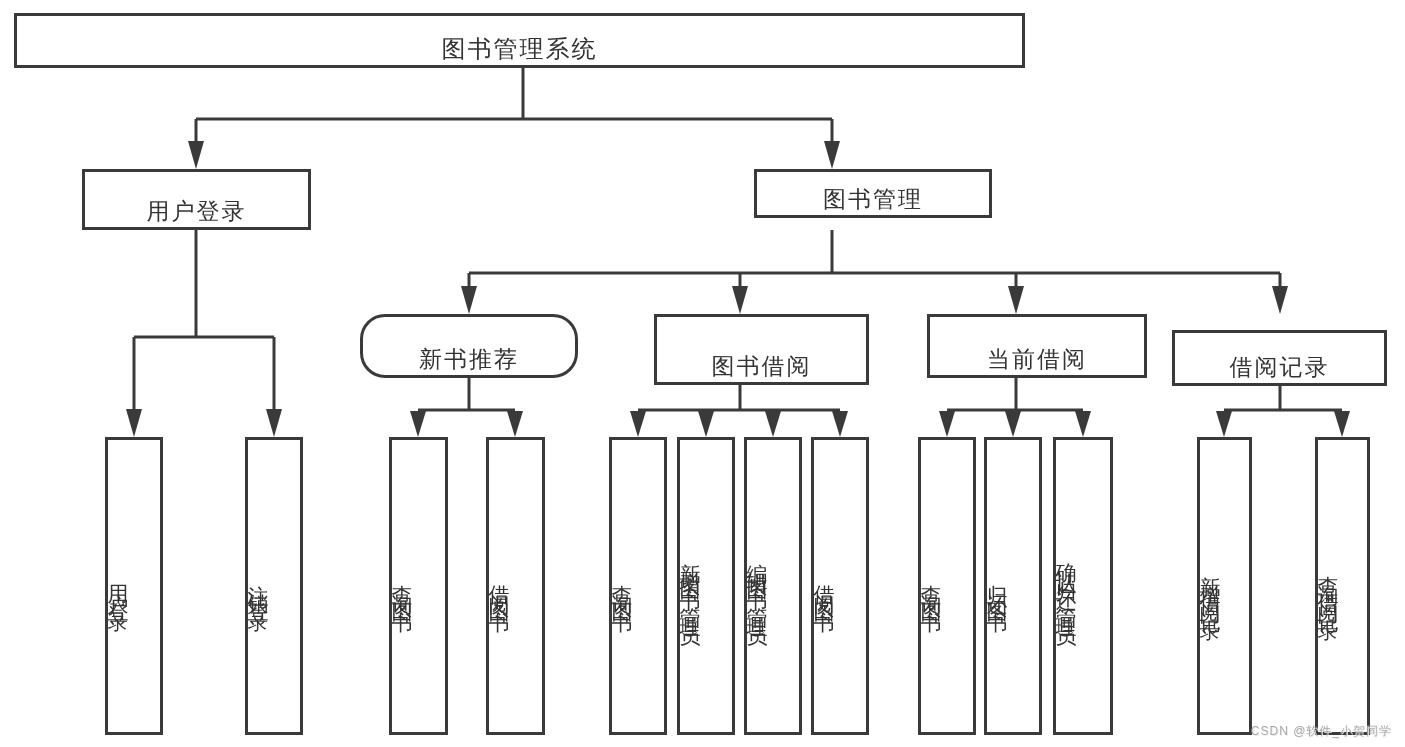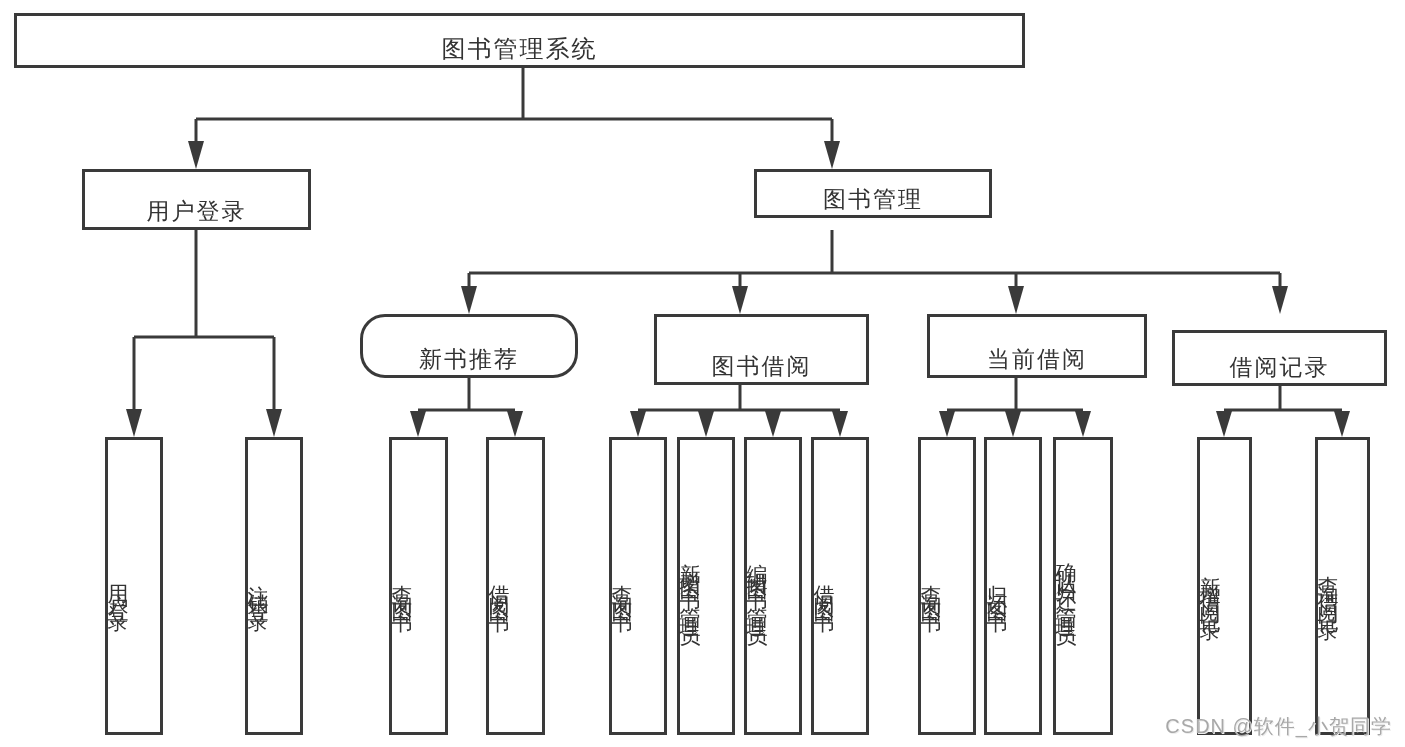--- a/index.html
+++ b/index.html
@@ -38,21 +38,21 @@
     font-size: 21px;
     line-height: 1;
     writing-mode: vertical-rl;
     text-orientation: mixed;
     letter-spacing: 9px;
   }
   .watermark {
     position: absolute;
     right: 13px;
     bottom: 7px;
-    font-size: 20px;
+    font-size: 12px;
     color: #a8a8a8;
     text-shadow: 1px 1px 0 #ededed;
     letter-spacing: 1px;
     white-space: nowrap;
   }
   svg path { stroke: #3a3a3a; stroke-width: 3; fill: none; }
   svg polygon { fill: #3a3a3a; stroke: none; }
 </style>
 </head>
 <body>

